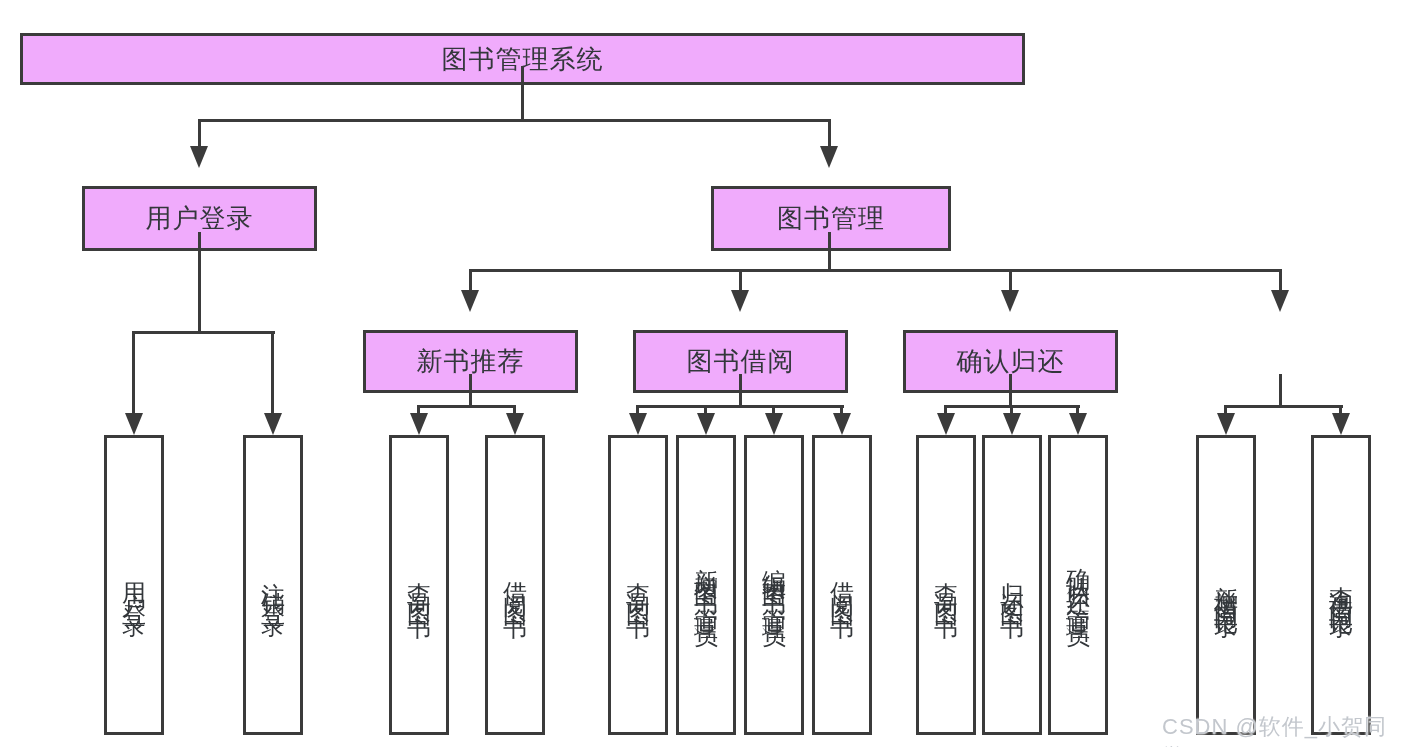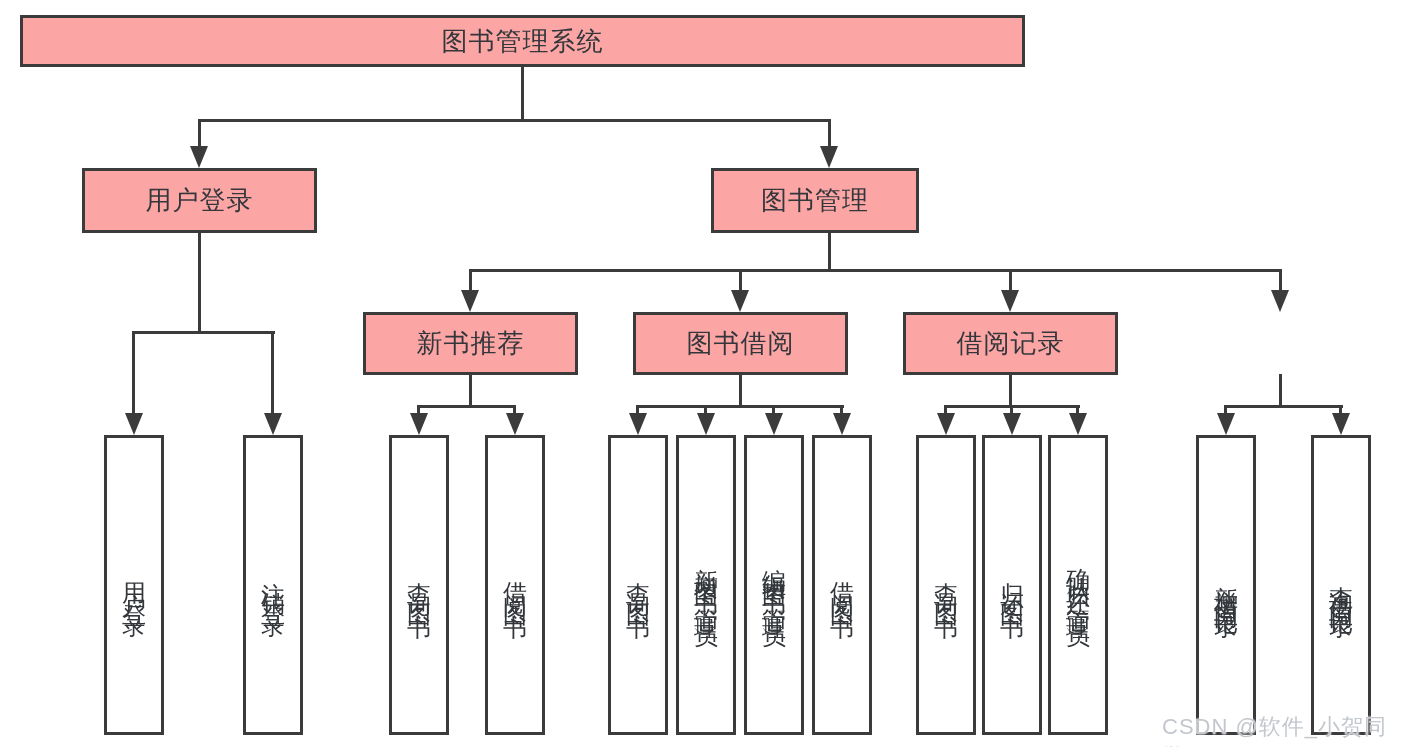--- a/index.html
+++ b/index.html
@@ -2,23 +2,23 @@
 <html><head>
 <meta charset="utf-8">
 <style>
   html,body{margin:0;padding:0;background:#fff;}
   .canvas{
     position:relative;width:1405px;height:747px;background:#ffffff;overflow:hidden;
     font-family:"Liberation Sans","DejaVu Sans",sans-serif;
   }
   
   .node{
-    position:absolute;background:#fca5a5;border:3px solid #3b3b3b;box-sizing:border-box;
+    position:absolute;background:#f0abfc;border:3px solid #3b3b3b;box-sizing:border-box;
     display:flex;align-items:center;justify-content:center;
-    color:#33373b;font-size:26px;letter-spacing:1px;white-space:nowrap;
+    color:#33373b;font-size:26px;letter-spacing:1px;white-space:nowrap;margin-top:18px;
   }
   .leaf{
     position:absolute;top:435px;width:60px;height:300px;background:#fff;
     border:3px solid #3b3b3b;box-sizing:border-box;
   }
   .vtext{
     position:absolute;left:50%;top:50%;transform:translate(-50%,-50%);
     writing-mode:vertical-lr;text-orientation:mixed;
     font-size:24px;color:#33373b;white-space:nowrap;line-height:1;
   }
@@ -49,21 +49,21 @@
   <div class="vl" style="left:521px;top:66px;height:55px"></div>
   <div class="hl" style="left:198px;top:119px;width:633px"></div>
   <div class="vl" style="left:198px;top:119px;height:29px"></div>
   <div class="vl" style="left:828px;top:119px;height:29px"></div>
   <div class="ar" style="left:190px;top:146px"></div>
   <div class="ar" style="left:820px;top:146px"></div>
 
   <div class="node" style="left:82px;top:168px;width:235px;height:65px">
     <span>用户登录</span>
   </div>
-  <div class="node" style="left:711px;top:168px;width:208px;height:65px">
+  <div class="node" style="left:711px;top:168px;width:240px;height:65px">
     <span>图书管理</span>
   </div>
 
   <div class="vl" style="left:198px;top:232px;height:101px"></div>
   <div class="hl" style="left:132px;top:331px;width:143px"></div>
   <div class="vl" style="left:132px;top:331px;height:83px"></div>
   <div class="vl" style="left:271px;top:331px;height:83px"></div>
   <div class="ar" style="left:125px;top:413px"></div>
   <div class="ar" style="left:264px;top:413px"></div>
 
@@ -78,21 +78,21 @@
   <div class="ar" style="left:1001px;top:290px"></div>
   <div class="ar" style="left:1271px;top:290px"></div>
 
   <div class="node" style="left:633px;top:312px;width:215px;height:63px">
     <span>图书借阅</span>
   </div>
   <div class="node" style="left:363px;top:312px;width:215px;height:63px">
     <span>新书推荐</span>
   </div>
   <div class="node" style="left:903px;top:312px;width:215px;height:63px">
-    <span>借阅记录</span>
+    <span>确认归还</span>
   </div>
 
   <div class="vl" style="left:469px;top:374px;height:34px"></div>
   <div class="hl" style="left:417px;top:405px;width:99px"></div>
   <div class="vl" style="left:417px;top:405px;height:10px"></div>
   <div class="vl" style="left:513px;top:405px;height:10px"></div>
   <div class="ar" style="left:410px;top:413px"></div>
   <div class="ar" style="left:506px;top:413px"></div>
 
   <div class="vl" style="left:739px;top:374px;height:34px"></div>

